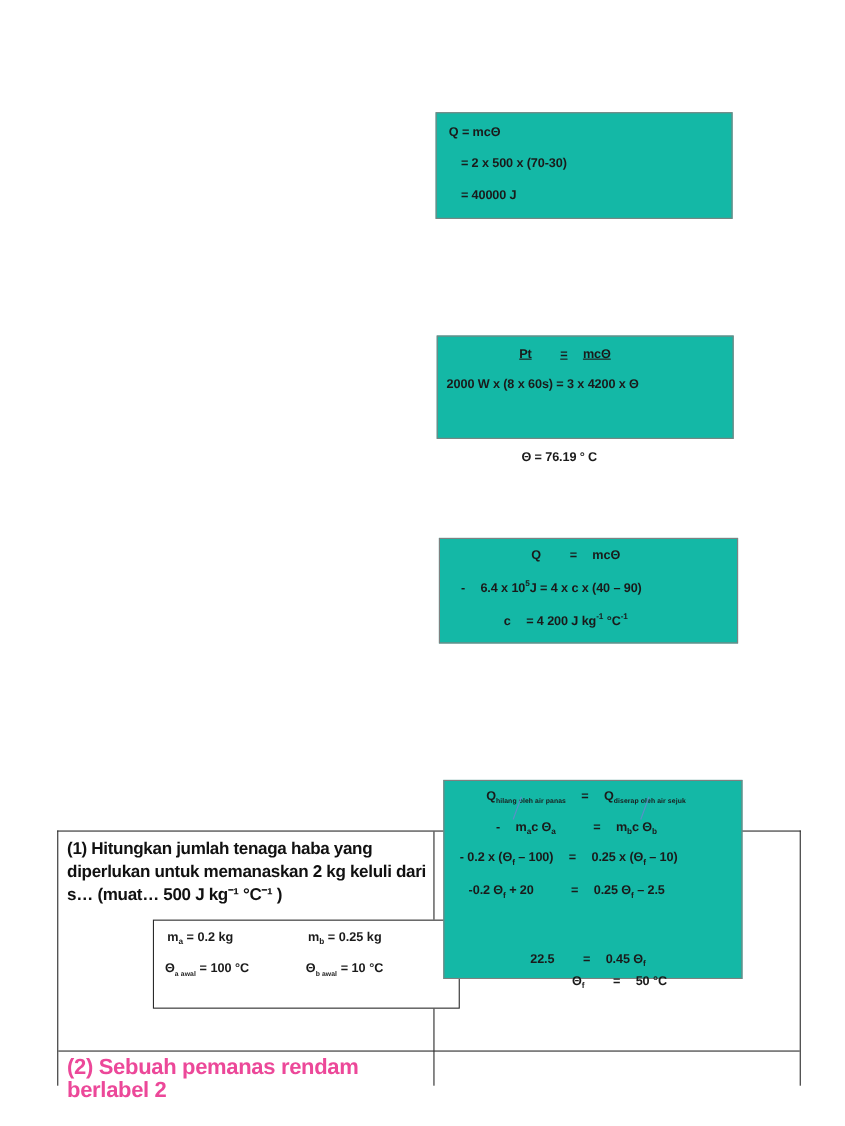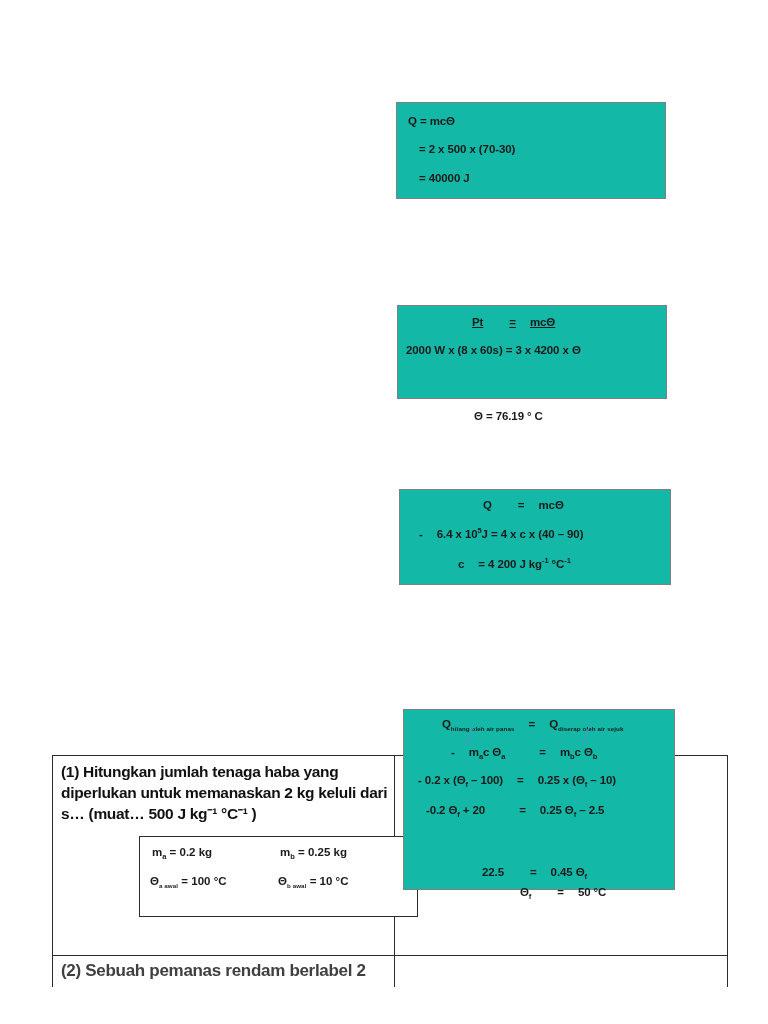--- a/index.html
+++ b/index.html
@@ -147,24 +147,24 @@
     font-weight: 700;
     line-height: 21px;
     color: #111111;
     letter-spacing: -0.3px;
   }
   #question-2 {
     position: absolute;
     left: 8px;
     top: 204px;
     width: 330px;
-    font-size: 17px;
+    font-size: 20px;
     font-weight: 700;
     line-height: 21px;
-    color: #404040;
+    color: #ec4899;
     letter-spacing: -0.3px;
   }
 
   
   #box-given {
     position: absolute;
     left: 103px;
     top: 836px;
     width: 279px;
     height: 81px;

